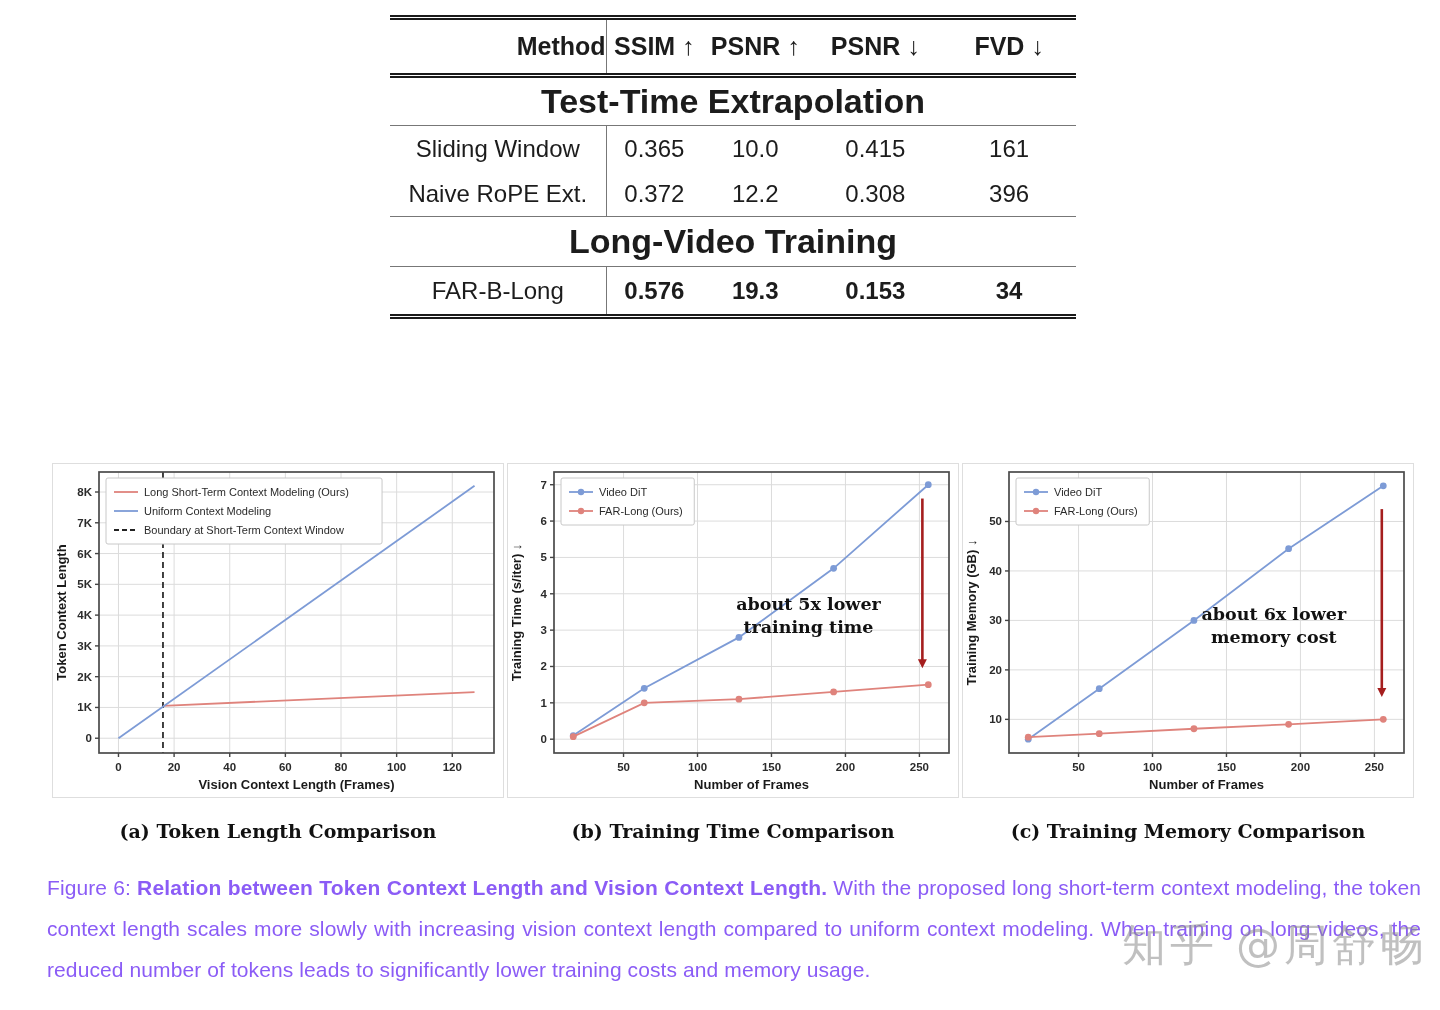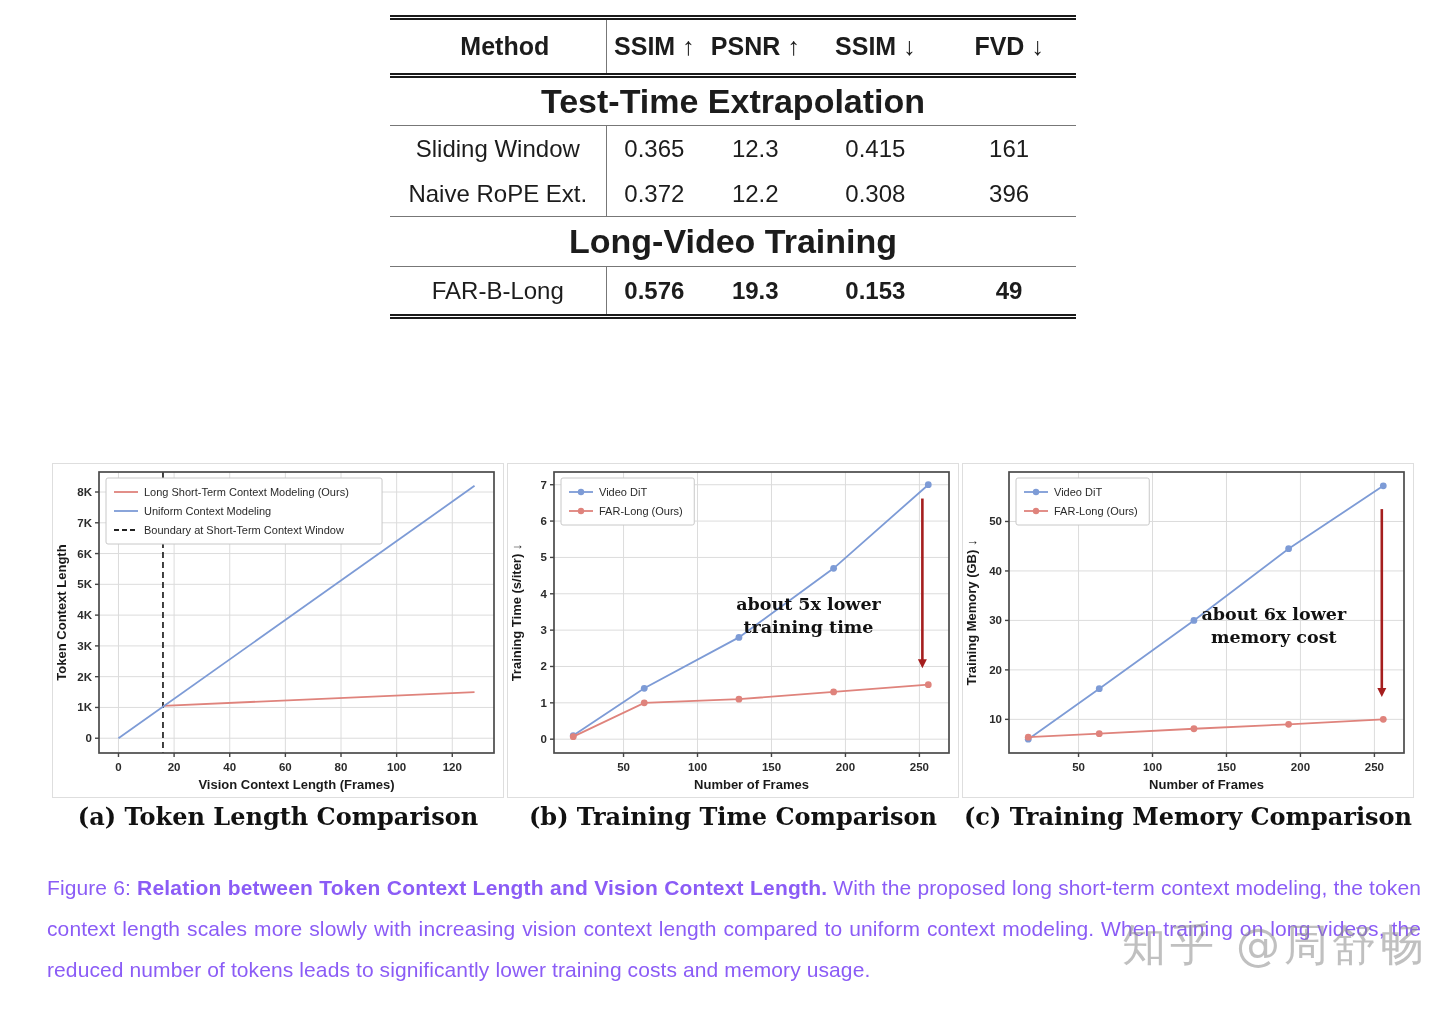--- a/index.html
+++ b/index.html
@@ -5,37 +5,37 @@
   html,body{margin:0;padding:0;background:#ffffff;}
   .page{position:relative;width:1440px;height:1010px;background:#fff;overflow:hidden;
         font-family:"Liberation Sans",sans-serif;color:#1c1c1c;}
 
   
   .tbl-wrap{position:absolute;left:390px;top:15px;width:686px;}
   table.results{width:100%;border-collapse:collapse;font-size:24px;color:#1c1c1c;}
   table.results td,table.results th{padding:0;height:45px;text-align:center;vertical-align:middle;font-weight:400;}
   tr.head-row{height:58px;border-top:5px double #1a1a1a;border-bottom:5px double #1a1a1a;}
   tr.head-row th{font-weight:700;font-size:25px;}
-  tr.head-row th:first-child{text-align:center;padding-left:14px;}
+  tr.head-row th:first-child{text-align:right;padding-left:14px;}
   td.method{text-align:left;padding-left:14px;}
   .vsep{border-right:1.5px solid #777;}
   tr.section-row{height:50px;}
   tr.section-row td{font-weight:700;font-size:34px;}
   tr.sec-top{border-top:1.5px solid #777;}
   tr.last-row{height:50px;border-top:1.5px solid #777;border-bottom:5px double #1a1a1a;}
   tr.last-row td{font-weight:700;}
   tr.last-row td.method{font-weight:400;}
   a.ref-link{color:#3f7fd6;text-decoration:underline;cursor:pointer;}
 
   
   .charts-row{position:absolute;left:52px;top:463px;display:flex;gap:3px;}
   .chart-col{display:flex;flex-direction:column;align-items:center;}
   .panel{width:450px;height:333px;border:1px solid #dedede;background:#fefefe;box-sizing:content-box;}
-  .subcaption{margin-top:4px;font-family:"DejaVu Serif","Liberation Serif",serif;
-              font-weight:700;font-size:24px;color:#111;}
+  .subcaption{margin-top:22px;font-family:"DejaVu Serif","Liberation Serif",serif;
+              font-weight:700;font-size:19px;color:#111;}
 
   
   .fig-caption{position:absolute;left:47px;top:867px;width:1374px;font-size:21px;
                line-height:41px;text-align:justify;color:#8b5cf6;letter-spacing:.1px;}
   .fig-caption b{letter-spacing:.2px;}
 
   
   .watermark{position:absolute;left:1122px;top:916px;font-size:44px;letter-spacing:4px;
              color:rgba(140,140,140,0.55);white-space:nowrap;pointer-events:none;
              font-family:"DejaVu Sans","Liberation Sans",sans-serif;}
@@ -52,49 +52,49 @@
           <col style="width: 14%;">
           <col style="width: 15.5%;">
           <col style="width: 19.5%;">
           <col style="width: 19.5%;">
         </colgroup>
         <tbody>
           <tr class="head-row">
             <th class="vsep">Method</th>
             <th>SSIM ↑</th>
             <th>PSNR ↑</th>
-            <th>SSIM ↓</th>
+            <th>PSNR ↓</th>
             <th>FVD ↓</th>
           </tr>
           <tr class="section-row">
             <td colspan="5">Test-Time Extrapolation</td>
           </tr>
           <tr style="border-top: 1.5px solid rgb(119, 119, 119);">
             <td class="method vsep">Sliding Window</td>
             <td>0.365</td>
-            <td>12.3</td>
+            <td>10.0</td>
             <td>0.415</td>
             <td>161</td>
           </tr>
           <tr>
             <td class="method vsep">Naive RoPE Ext.</td>
             <td>0.372</td>
             <td>12.2</td>
             <td>0.308</td>
             <td>396</td>
           </tr>
           <tr class="section-row sec-top">
             <td colspan="5">Long-Video Training</td>
           </tr>
           <tr class="last-row">
             <td class="method vsep">FAR-B-Long</td>
             <td style="font-weight: 700;">0.576</td>
             <td style="font-weight: 700;">19.3</td>
             <td style="font-weight: 700;">0.153</td>
-            <td style="font-weight: 700;">49</td>
+            <td style="font-weight: 700;">34</td>
           </tr>
         </tbody>
       </table>
   </div>
 
   <div class="charts-row" id="charts-row">
       <div class="chart-col">
         <div class="panel"><svg width="450" height="333" viewBox="0 0 450 333">
             <rect x="0" y="0" width="450" height="333" fill="#ffffff"></rect>
             <line x1="65.47183098591549" y1="8" x2="65.47183098591549" y2="289" stroke="#dcdcdc" stroke-width="1"></line>

